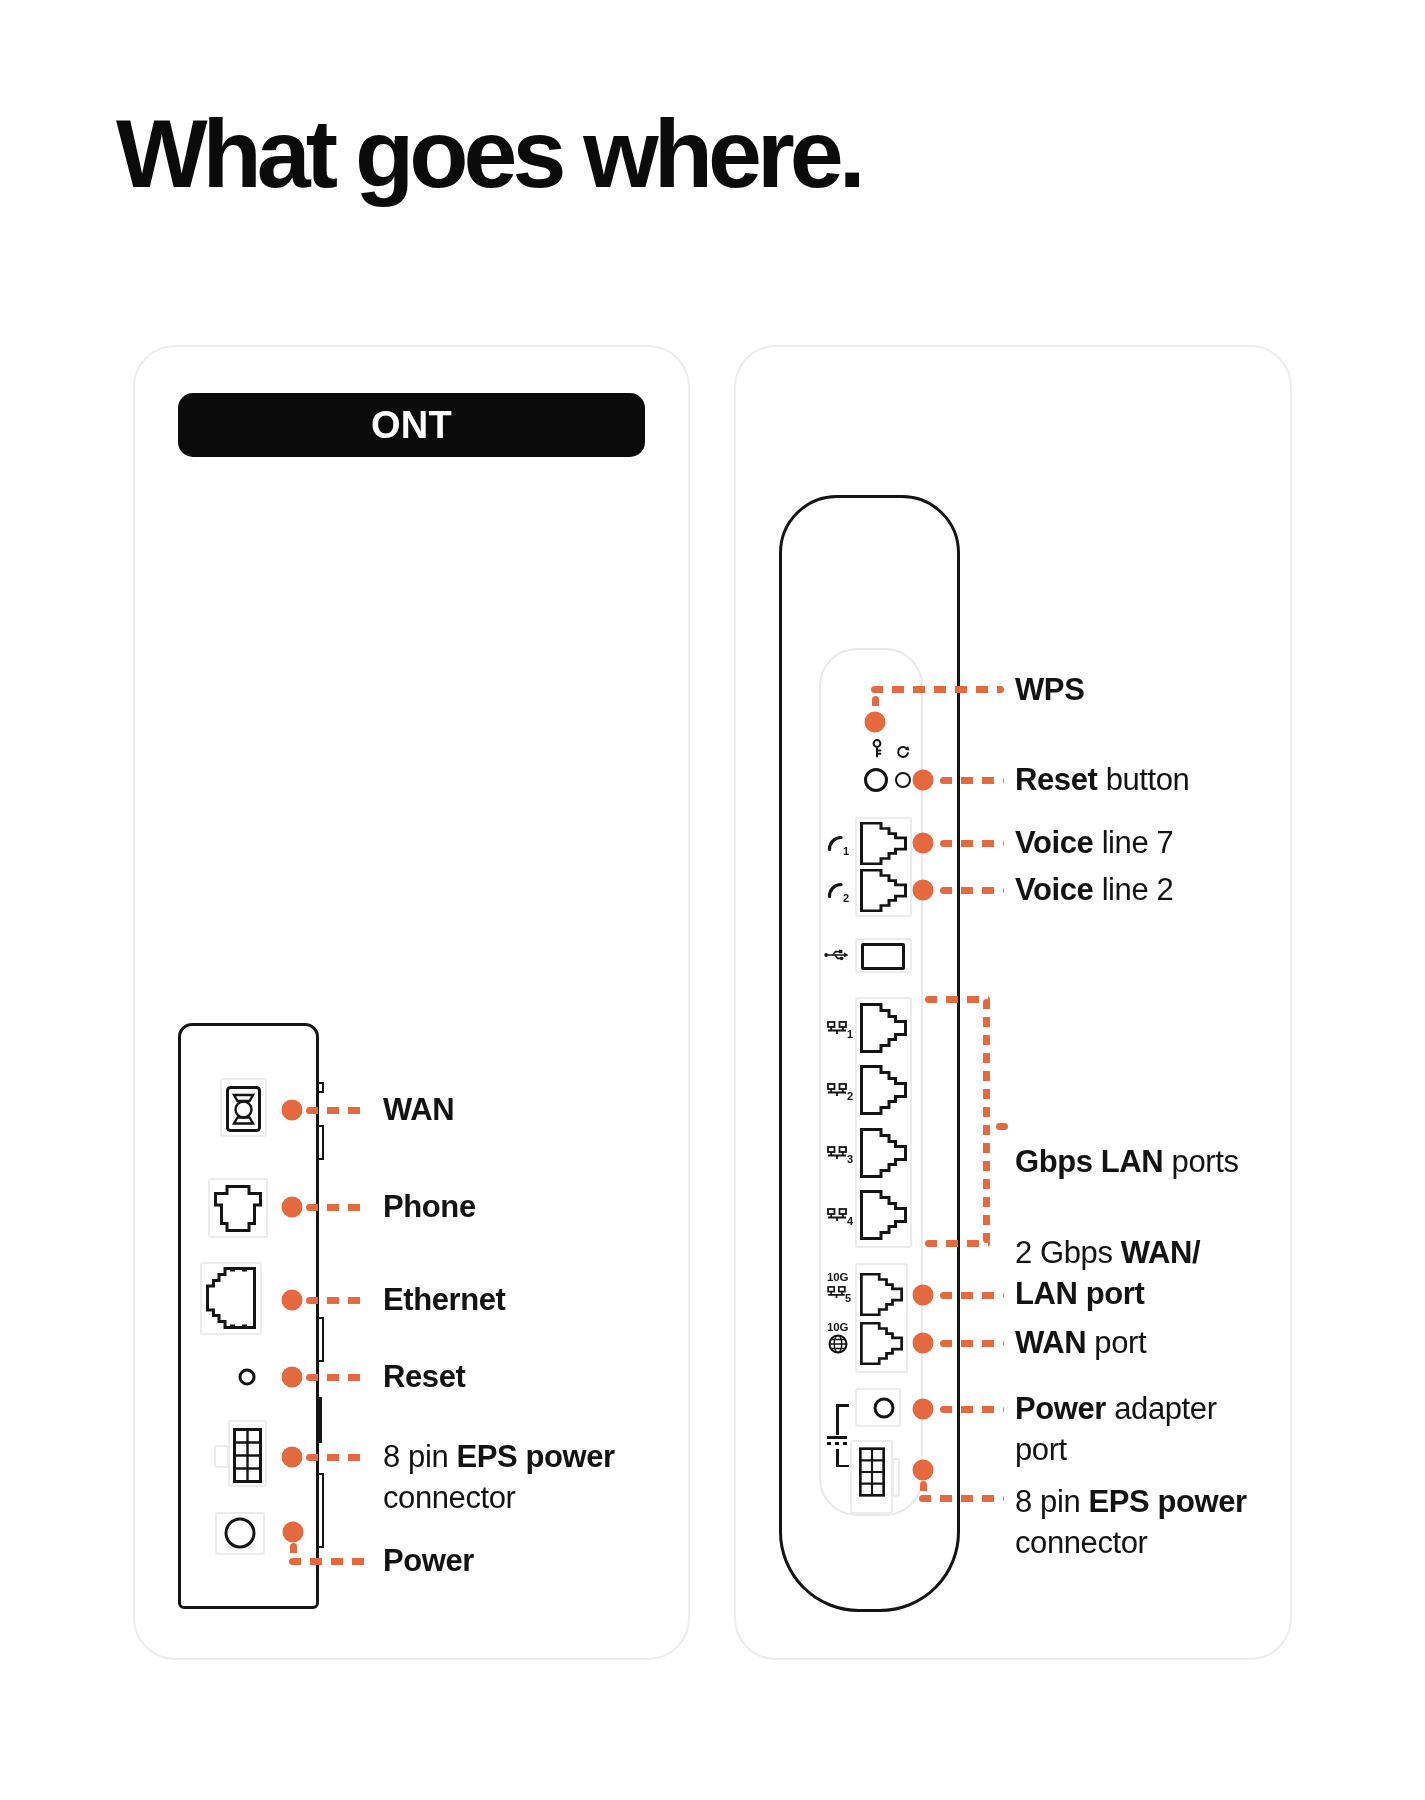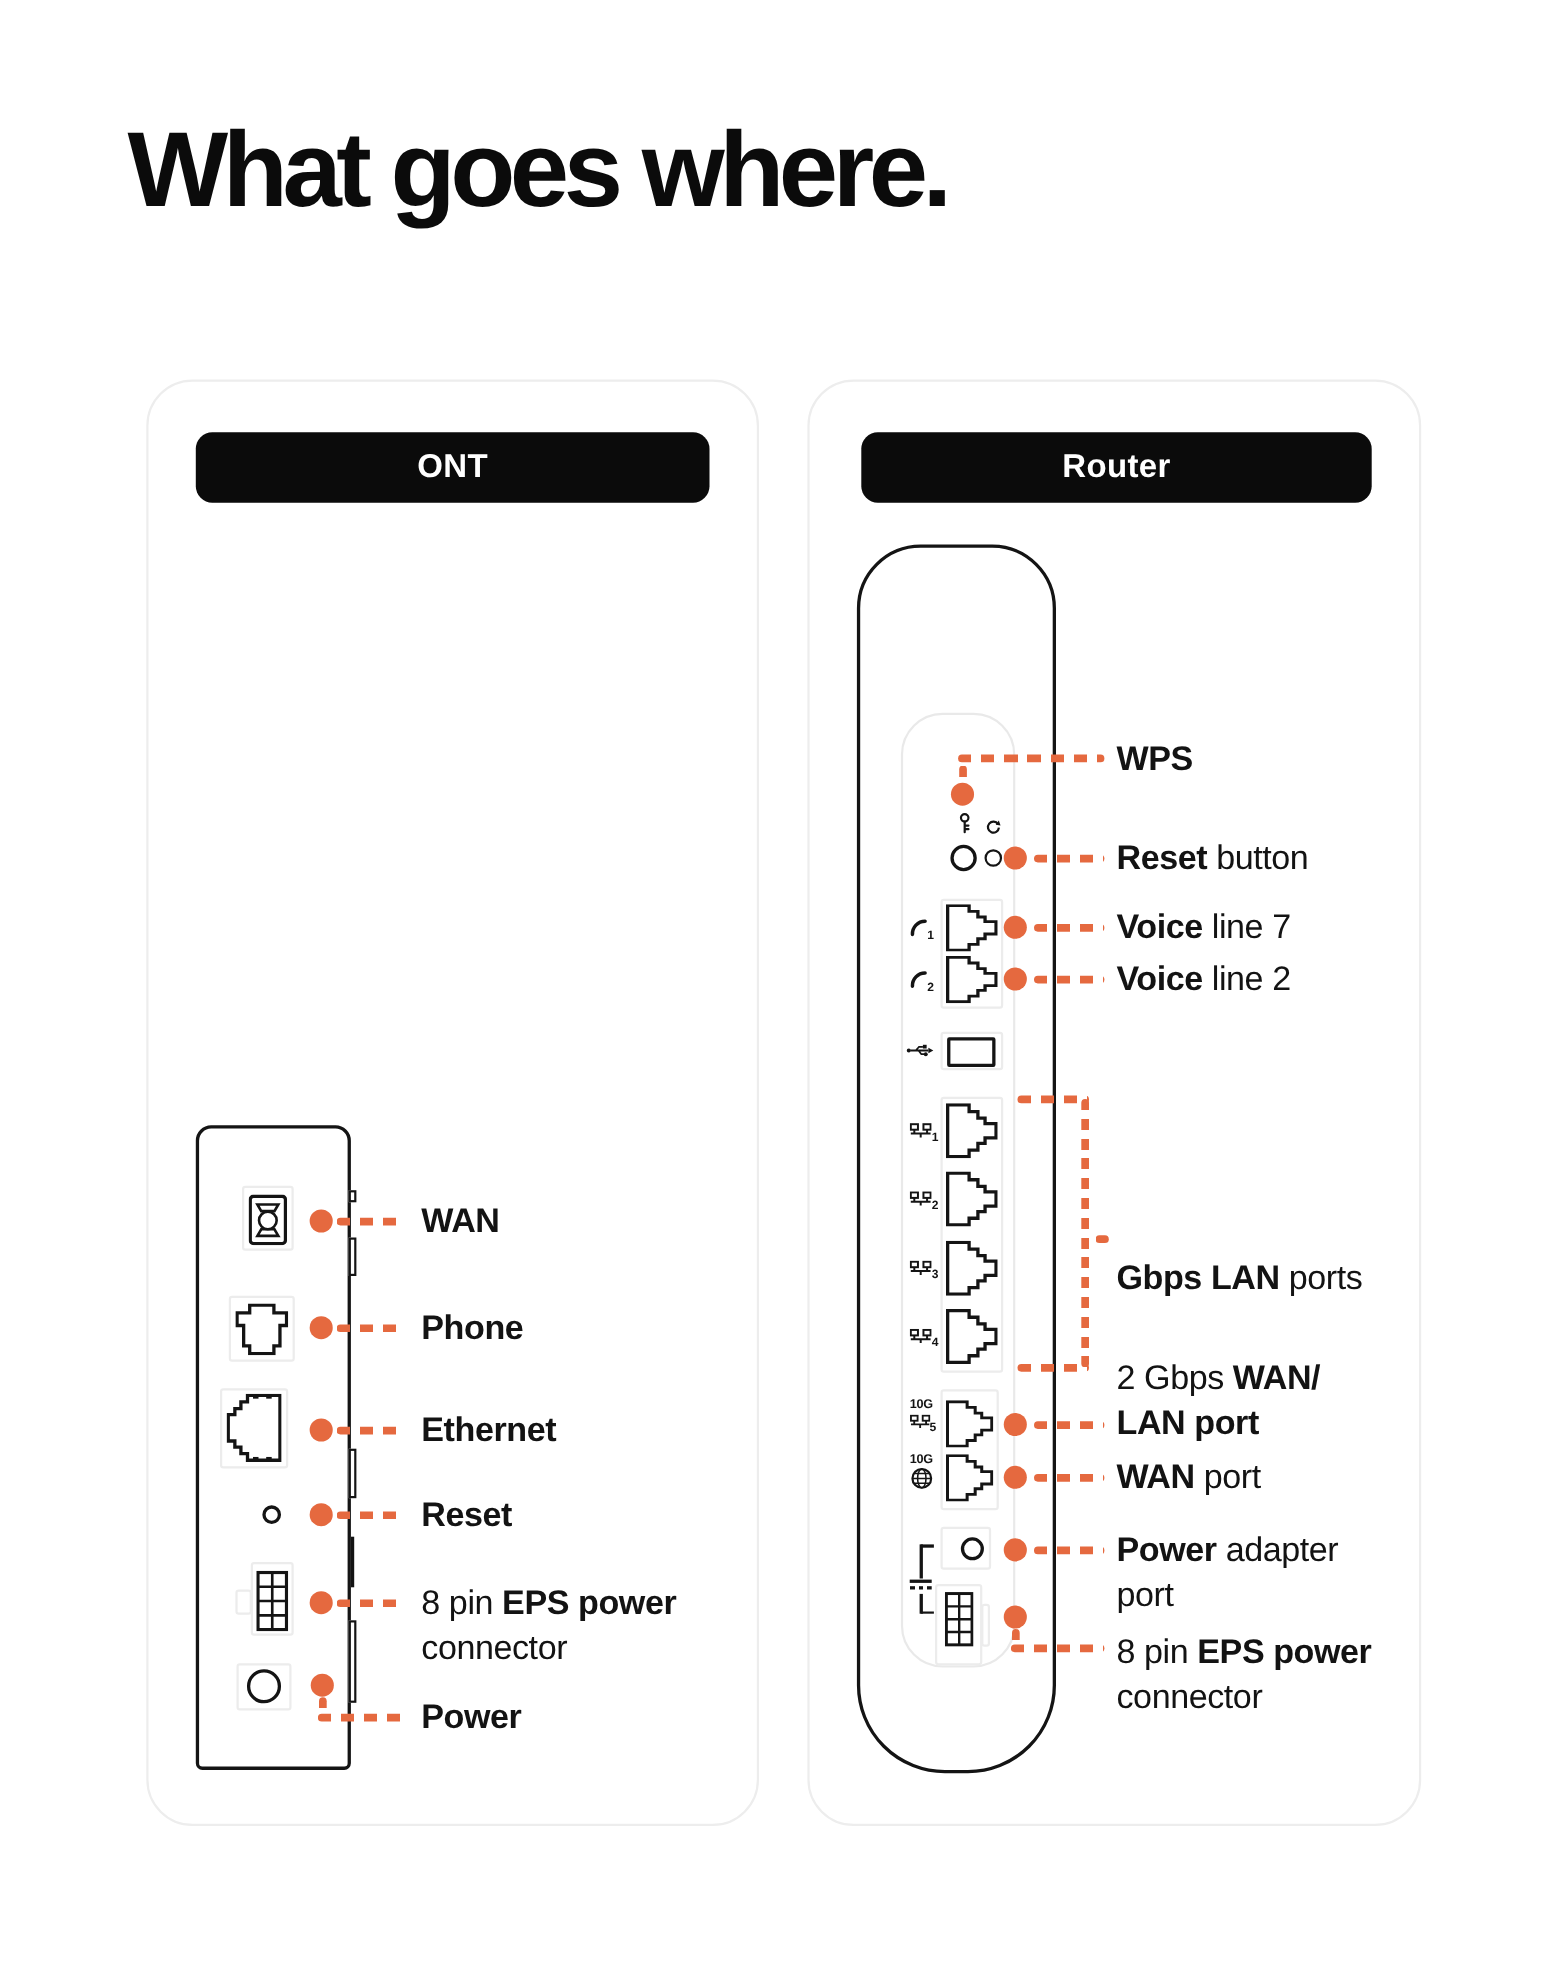--- a/index.html
+++ b/index.html
@@ -5,21 +5,21 @@
   :root{ --accent:#E5693F; --ink:#141414; }
   html,body{margin:0;padding:0;background:#fff;}
   #page{position:relative;width:1425px;height:1800px;background:#fff;overflow:hidden;
         font-family:"Liberation Sans",sans-serif;color:#131313;}
   .abs{position:absolute;}
   
   #title{left:116px;top:98px;font-size:97px;font-weight:700;letter-spacing:-5px;color:#0b0b0b;white-space:nowrap;}
   
   .card{border:2px solid #ededed;border-radius:42px;background:#fff;box-sizing:border-box;}
   .pill{background:#0b0b0b;border-radius:15px;display:flex;align-items:center;justify-content:center;}
-  .pill span{color:#fff;font-size:30px;font-weight:700;letter-spacing:.3px;}
+  .pill span{color:#fff;font-size:38px;font-weight:700;letter-spacing:.3px;}
   
   .device{border:3px solid var(--ink);background:#fff;box-sizing:border-box;}
   .recess{border:2.5px solid #e9e9e9;border-radius:38px;background:#fff;box-sizing:border-box;}
   .pbox{border:2px solid #ececec;background:#fff;border-radius:3px;box-sizing:border-box;}
   .sidemark{border:2.5px solid var(--ink);background:#fff;box-sizing:border-box;}
   .bar{background:var(--ink);}
   .dashbar{background:repeating-linear-gradient(90deg,var(--ink) 0 4.5px,transparent 4.5px 8px);}
   
   .c{border:3px solid var(--ink);border-radius:50%;background:#fff;box-sizing:border-box;transform:translate(-50%,-50%);}
   .c.thin{border-width:2.5px;}
@@ -121,23 +121,20 @@
   <div class="abs dh" style="left:306px;top:1453.5px;width:62px;"></div>
   <div class="abs lbl" style="left:383px;top:1457px;"><span>8 pin </span><b>EPS power</b></div>
   <div class="abs lbl" style="left:383px;top:1498px;">connector</div>
 
   <div class="abs dot" style="left:293px;top:1532px;"></div>
   <div class="abs dv" style="left:289.5px;top:1543px;height:18px;"></div>
   <div class="abs dh" style="left:289px;top:1557.5px;width:80px;"></div>
   <div class="abs lbl b" style="left:383px;top:1561px;">Power</div>
 
   <div class="abs card" style="left:734px;top:345px;width:558px;height:1315px;"></div>
-  <div class="abs pill" style="left:783px;top:393px;width:464px;height:64px;">
-    <span>Router</span>
-  </div>
 
   <div class="abs device" style="left:779px;top:495px;width:181px;height:1117px;border-radius:58px 58px 80px 80px;"></div>
   <div class="abs recess" style="left:819px;top:648px;width:104px;height:868px;"></div>
 
   <svg class="abs" style="left:871px;top:739px;" width="12" height="20" viewBox="0 0 12 20">
     <circle cx="6" cy="4.5" r="3.4" fill="none" stroke="#141414" stroke-width="2"></circle>
     <path d="M6,8 V17.5 M6,11.5 H9.4 M6,14.8 H9.4" fill="none" stroke="#141414" stroke-width="2" stroke-linecap="round"></path>
   </svg>
   <svg class="abs" style="left:896px;top:745px;" width="14" height="14" viewBox="0 0 14 14">
     <path d="M11.3,4.2 A5,5 0 1 0 12.1,7.4" fill="none" stroke="#141414" stroke-width="2"></path>

